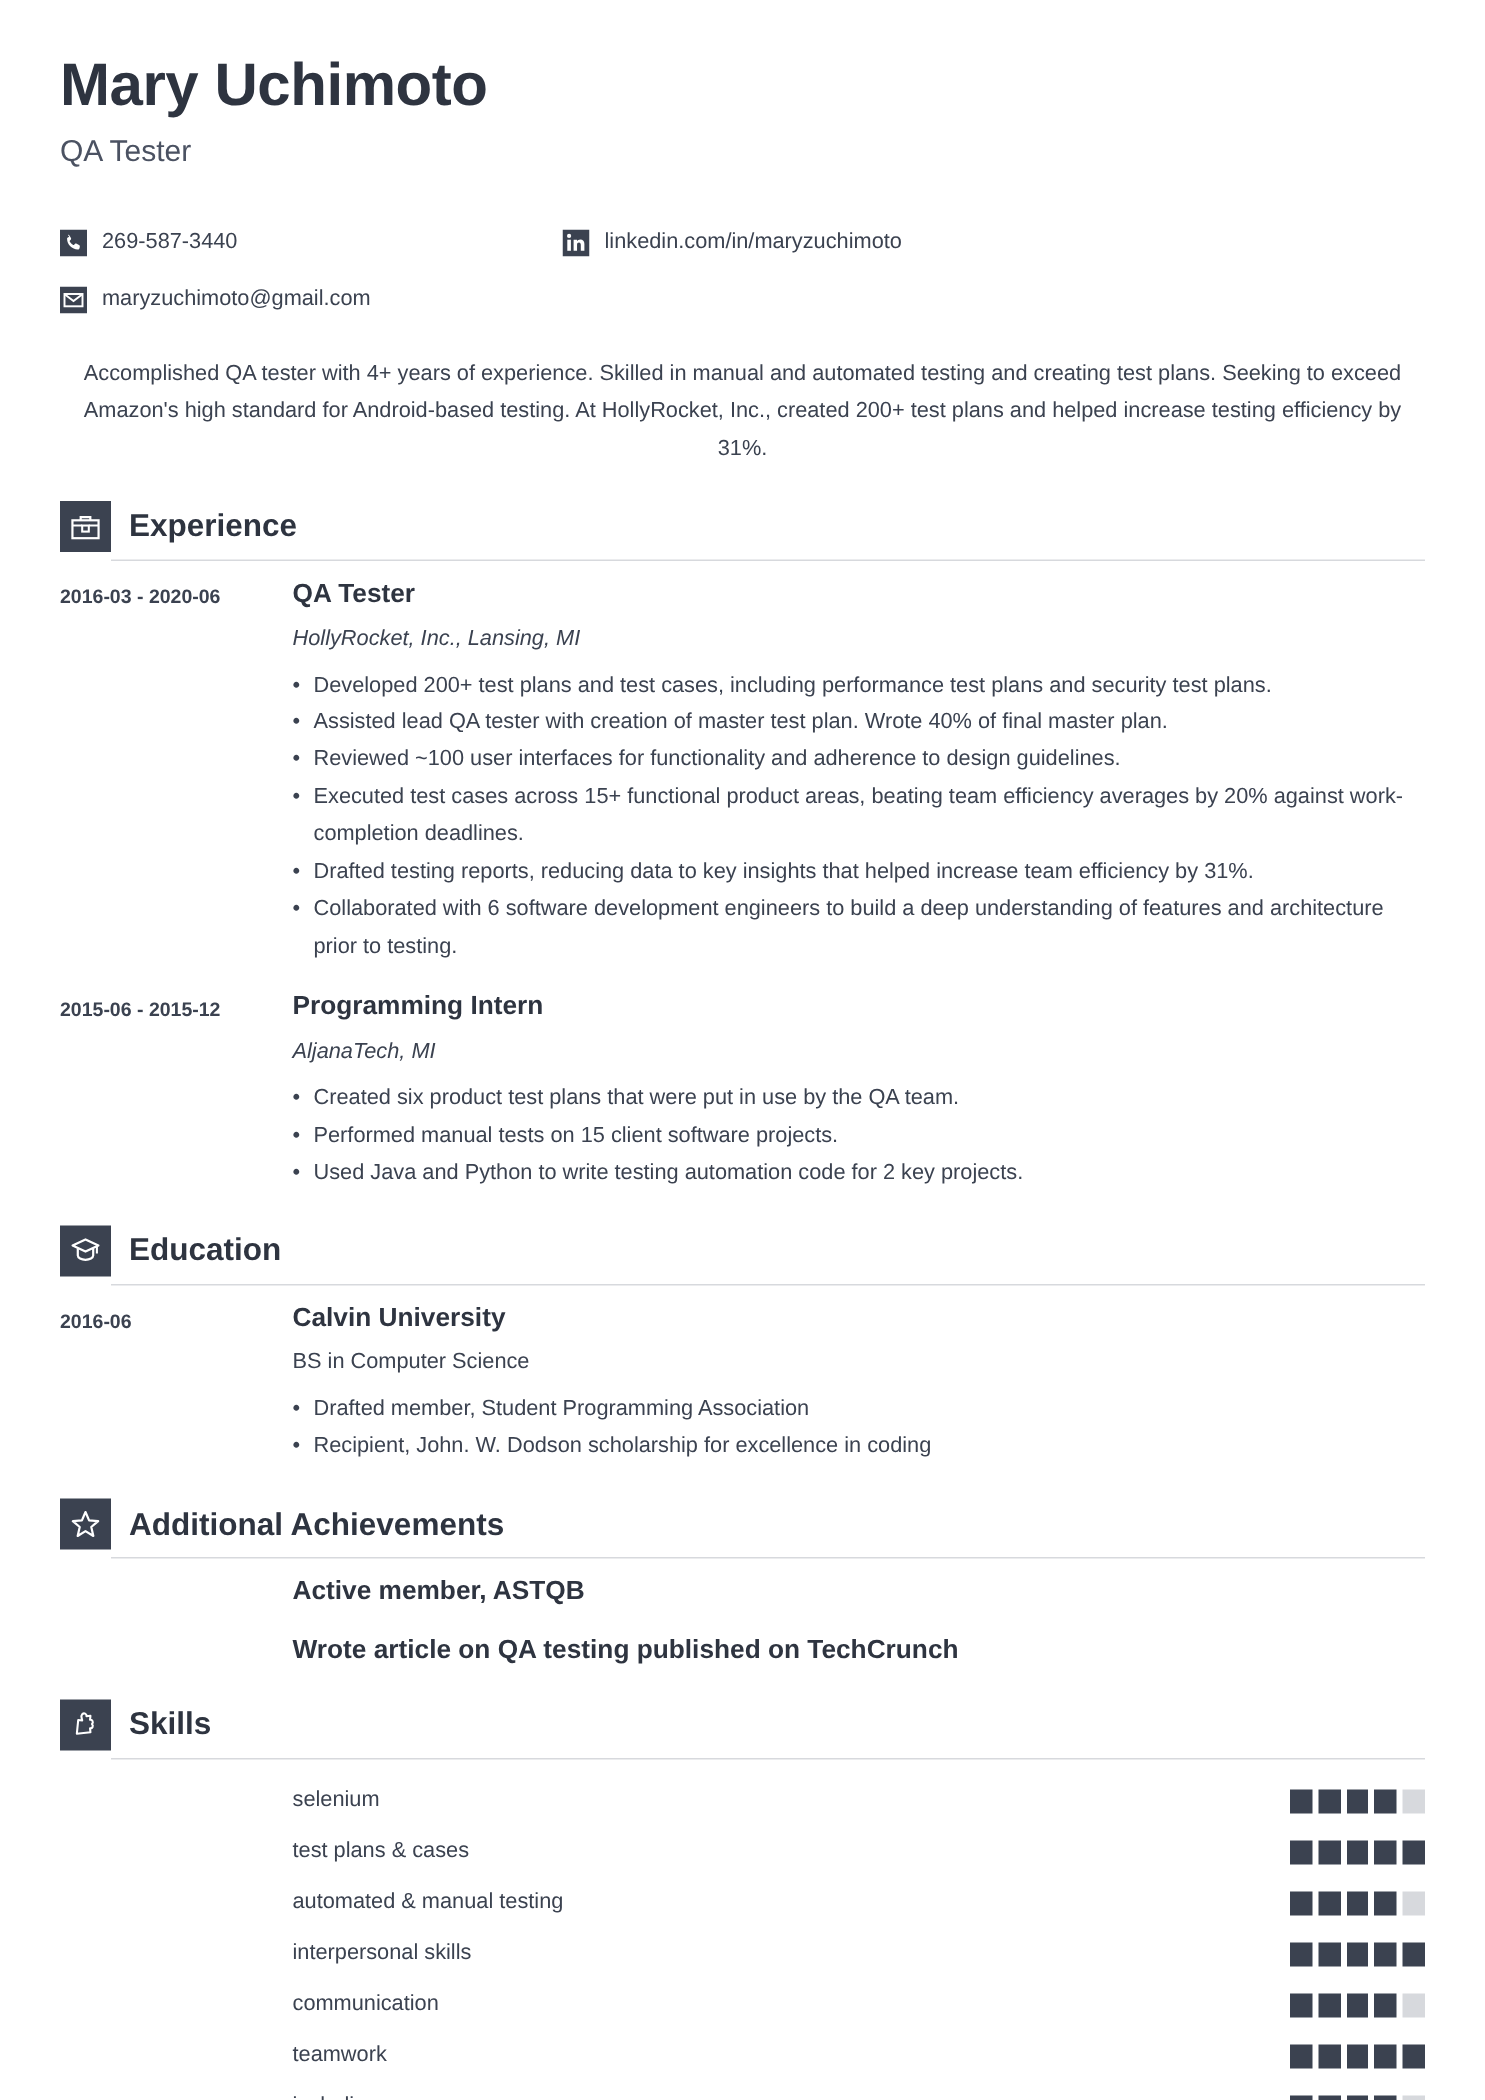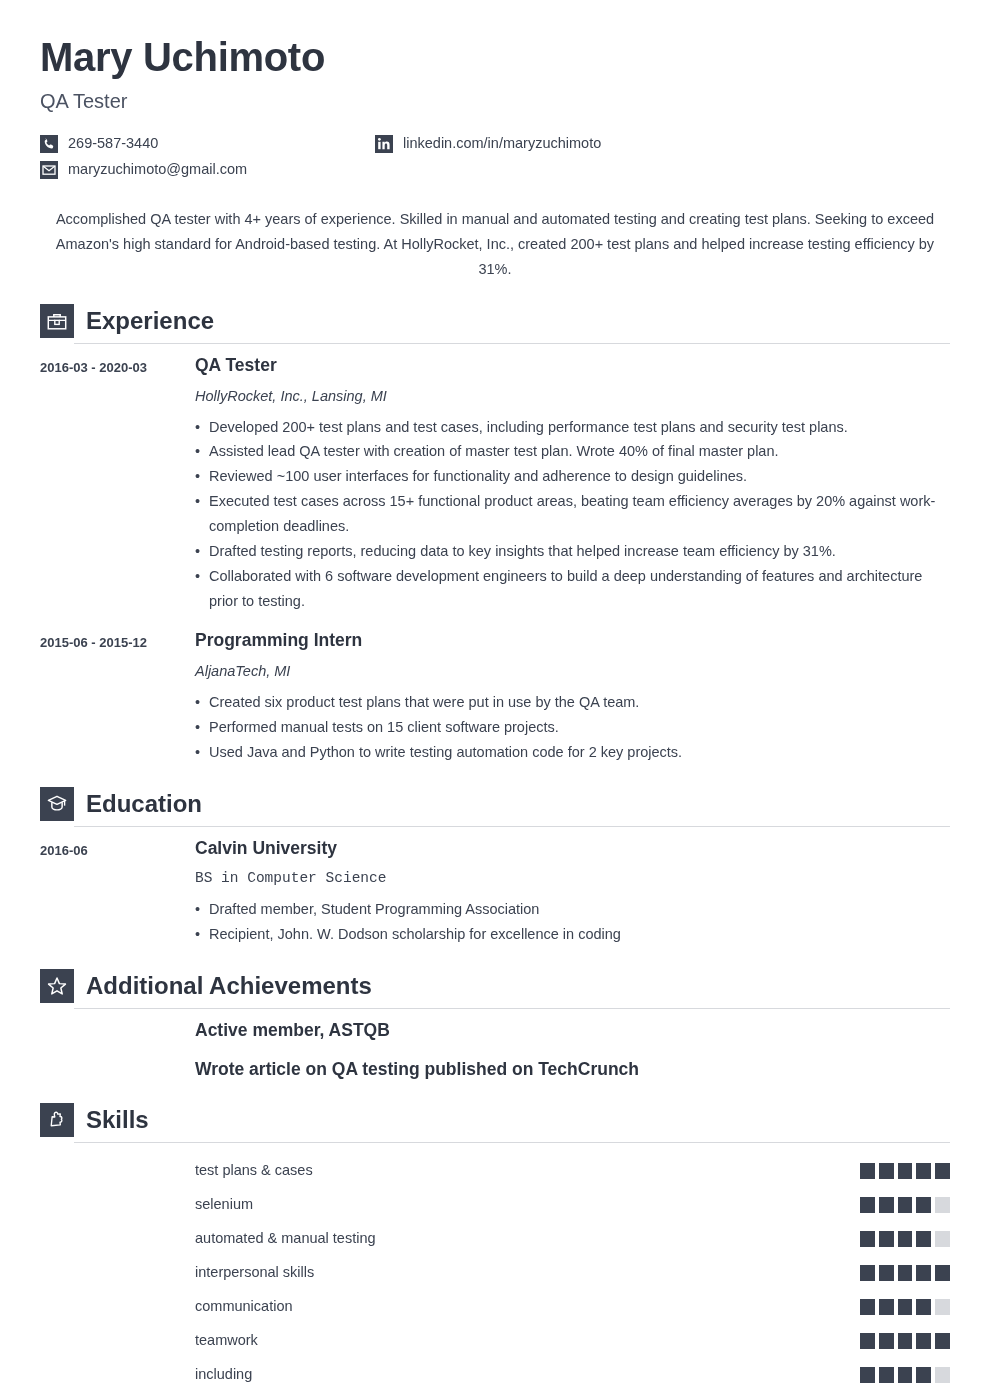--- a/index.html
+++ b/index.html
@@ -37,24 +37,24 @@
 
   .job-title {
     font-size: 20px;
     font-weight: normal;
     color: #4b5262;
     margin-top: 9px;
     line-height: 1.2;
   }
 
   .contact-grid {
-    margin-top: 22px;
+    margin-top: 40px;
     display: grid;
     grid-template-columns: 335px 1fr;
-    row-gap: 8px;
+    row-gap: 20px;
   }
 
   .contact-item {
     display: flex;
     align-items: center;
     gap: 10px;
     font-size: 14.5px;
     color: #3b4250;
     line-height: 1.2;
   }
@@ -91,21 +91,21 @@
     height: 34px;
     flex: 0 0 34px;
     background: #3b4250;
     display: flex;
     align-items: center;
     justify-content: center;
   }
   .section-ico svg { display: block; }
 
   .section-title {
-    font-size: 24px;
+    font-size: 21px;
     font-weight: bold;
     color: #2e3440;
     margin-left: 12px;
     line-height: 1;
     white-space: nowrap;
   }
 
   .section-rule {
     position: absolute;
     left: 34px;
@@ -267,21 +267,21 @@
           <path d="M2.5 11.3h7.1M14.4 11.3h7.1" stroke="#fff" stroke-width="1.5"></path>
         </svg>
       </div>
       <div class="section-title">Experience</div>
       <div class="section-rule"></div>
     </div>
 
     <div class="section-body">
 
       <div class="entry">
-        <div class="entry-date">2016-03 - 2020-03</div>
+        <div class="entry-date">2016-03 - 2020-06</div>
         <div>
           <div class="entry-title">QA Tester</div>
           <div class="entry-sub">HollyRocket, Inc., Lansing, MI</div>
           <ul class="bullets">
             <li>Developed 200+ test plans and test cases, including performance test plans and security test plans.</li>
             <li>Assisted lead QA tester with creation of master test plan. Wrote 40% of final master plan.</li>
             <li>Reviewed ~100 user interfaces for functionality and adherence to design guidelines.</li>
             <li>Executed test cases across 15+ functional product areas, beating team efficiency averages by 20% against work-completion deadlines.</li>
             <li>Drafted testing reports, reducing data to key insights that helped increase team efficiency by 31%.</li>
             <li>Collaborated with 6 software development engineers to build a deep understanding of features and architecture prior to testing.</li>
@@ -316,21 +316,21 @@
       </div>
       <div class="section-title">Education</div>
       <div class="section-rule"></div>
     </div>
 
     <div class="section-body">
       <div class="entry">
         <div class="entry-date">2016-06</div>
         <div>
           <div class="entry-title">Calvin University</div>
-          <div class="entry-sub" style="font-style:normal;font-family:Liberation Mono, monospace;">BS in Computer Science</div>
+          <div class="entry-sub" style="font-style:normal;">BS in Computer Science</div>
           <ul class="bullets">
             <li>Drafted member, Student Programming Association</li>
             <li>Recipient, John. W. Dodson scholarship for excellence in coding</li>
           </ul>
         </div>
       </div>
     </div>
   </div>
 
   <div class="section">
@@ -363,91 +363,91 @@
           <path d="M9.6 4.2c1.3-1.3 3.4-.4 3.1 1.4l2.9-.3-.3 2.9c1.8-.3 2.7 1.8 1.4 3.1 1.3 1.3.4 3.4-1.4 3.1l.3 2.9-9.9 1 1-9.9 2.9.3c-.3-1.8-1.3-3.2 0-4.5z" fill="none" stroke="#fff" stroke-width="1.5" stroke-linejoin="round"></path>
         </svg>
       </div>
       <div class="section-title">Skills</div>
       <div class="section-rule"></div>
     </div>
 
     <div class="section-body" id="skills-body">
         <div class="skill-row">
           <div></div>
+          <div class="skill-name">selenium</div>
+          <div class="skill-dots">
+            <span class="sq on"></span>
+            <span class="sq on"></span>
+            <span class="sq on"></span>
+            <span class="sq on"></span>
+            <span class="sq"></span>
+          </div>
+        </div>
+        <div class="skill-row">
+          <div></div>
           <div class="skill-name">test plans &amp; cases</div>
           <div class="skill-dots">
             <span class="sq on"></span>
             <span class="sq on"></span>
             <span class="sq on"></span>
             <span class="sq on"></span>
             <span class="sq on"></span>
           </div>
         </div>
         <div class="skill-row">
           <div></div>
-          <div class="skill-name">selenium</div>
+          <div class="skill-name">automated &amp; manual testing</div>
           <div class="skill-dots">
             <span class="sq on"></span>
             <span class="sq on"></span>
             <span class="sq on"></span>
             <span class="sq on"></span>
             <span class="sq"></span>
           </div>
         </div>
         <div class="skill-row">
           <div></div>
-          <div class="skill-name">automated &amp; manual testing</div>
+          <div class="skill-name">interpersonal skills</div>
+          <div class="skill-dots">
+            <span class="sq on"></span>
+            <span class="sq on"></span>
+            <span class="sq on"></span>
+            <span class="sq on"></span>
+            <span class="sq on"></span>
+          </div>
+        </div>
+        <div class="skill-row">
+          <div></div>
+          <div class="skill-name">communication</div>
           <div class="skill-dots">
             <span class="sq on"></span>
             <span class="sq on"></span>
             <span class="sq on"></span>
             <span class="sq on"></span>
             <span class="sq"></span>
           </div>
         </div>
         <div class="skill-row">
           <div></div>
-          <div class="skill-name">interpersonal skills</div>
-          <div class="skill-dots">
-            <span class="sq on"></span>
-            <span class="sq on"></span>
-            <span class="sq on"></span>
-            <span class="sq on"></span>
-            <span class="sq on"></span>
-          </div>
-        </div>
-        <div class="skill-row">
-          <div></div>
-          <div class="skill-name">communication</div>
+          <div class="skill-name">teamwork</div>
+          <div class="skill-dots">
+            <span class="sq on"></span>
+            <span class="sq on"></span>
+            <span class="sq on"></span>
+            <span class="sq on"></span>
+            <span class="sq on"></span>
+          </div>
+        </div>
+        <div class="skill-row">
+          <div></div>
+          <div class="skill-name">including</div>
           <div class="skill-dots">
             <span class="sq on"></span>
             <span class="sq on"></span>
             <span class="sq on"></span>
             <span class="sq on"></span>
             <span class="sq"></span>
           </div>
         </div>
-        <div class="skill-row">
-          <div></div>
-          <div class="skill-name">teamwork</div>
-          <div class="skill-dots">
-            <span class="sq on"></span>
-            <span class="sq on"></span>
-            <span class="sq on"></span>
-            <span class="sq on"></span>
-            <span class="sq on"></span>
-          </div>
-        </div>
-        <div class="skill-row">
-          <div></div>
-          <div class="skill-name">including</div>
-          <div class="skill-dots">
-            <span class="sq on"></span>
-            <span class="sq on"></span>
-            <span class="sq on"></span>
-            <span class="sq on"></span>
-            <span class="sq"></span>
-          </div>
-        </div>
       </div>
   </div>
 
 </div>
 
 </body></html>

